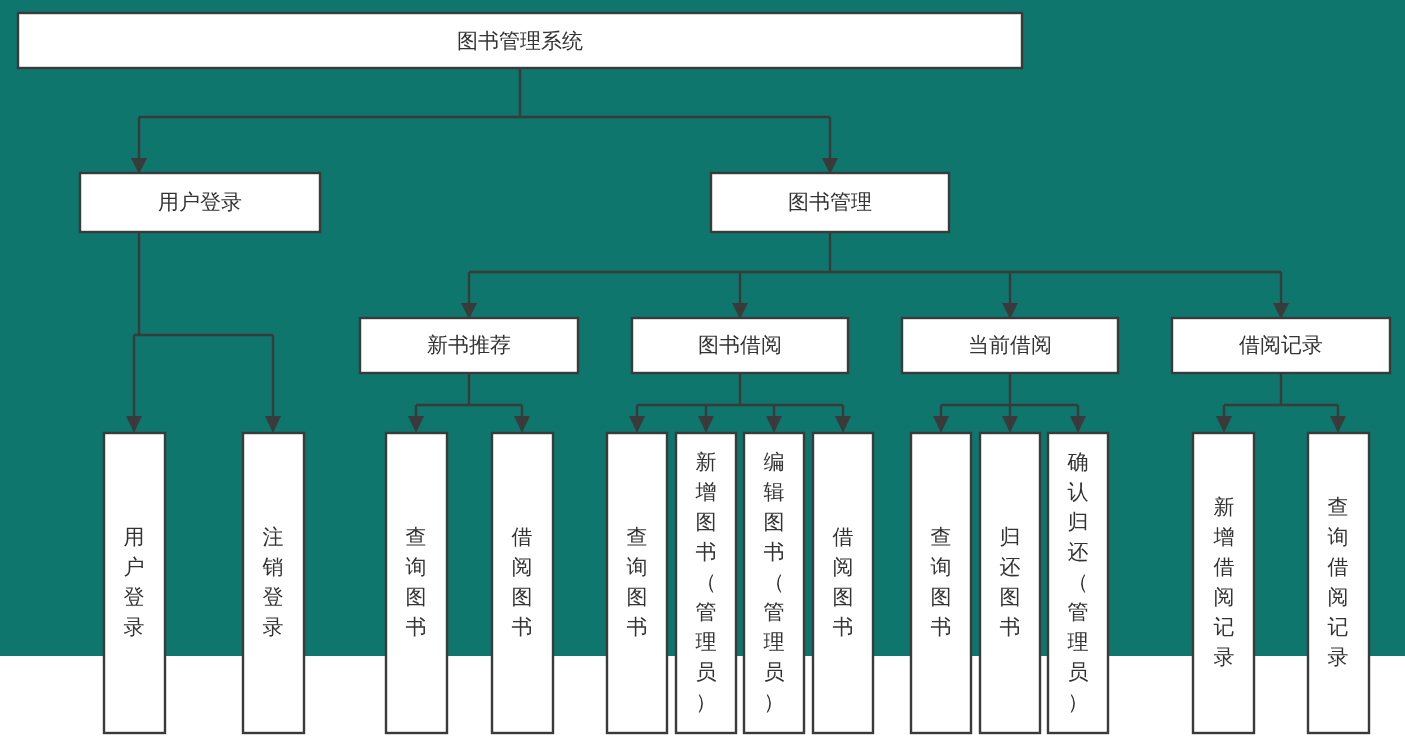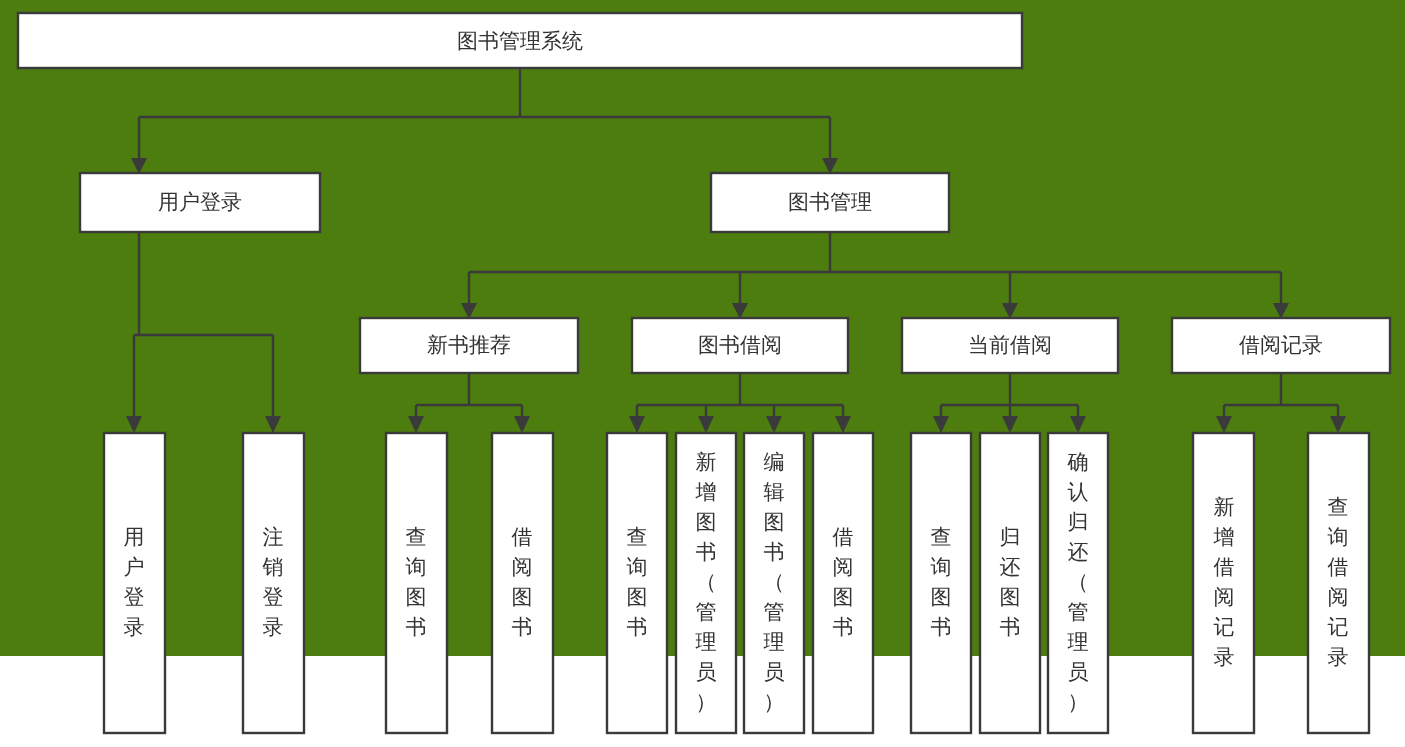--- a/index.html
+++ b/index.html
@@ -10,21 +10,21 @@
   body {
     width: 1405px;
     height: 747px;
     font-family: "DejaVu Sans", "Liberation Sans", sans-serif;
     overflow: hidden;
   }
   #diagram-root {
     position: relative;
     width: 1405px;
     height: 656px;
-    background: #4d7c0f;
+    background: #0f766e;
   }
   svg.diagram-canvas {
     position: absolute;
     top: 0;
     left: 0;
     width: 1405px;
     height: 747px;
   }
   .node-box {
     fill: #ffffff;

